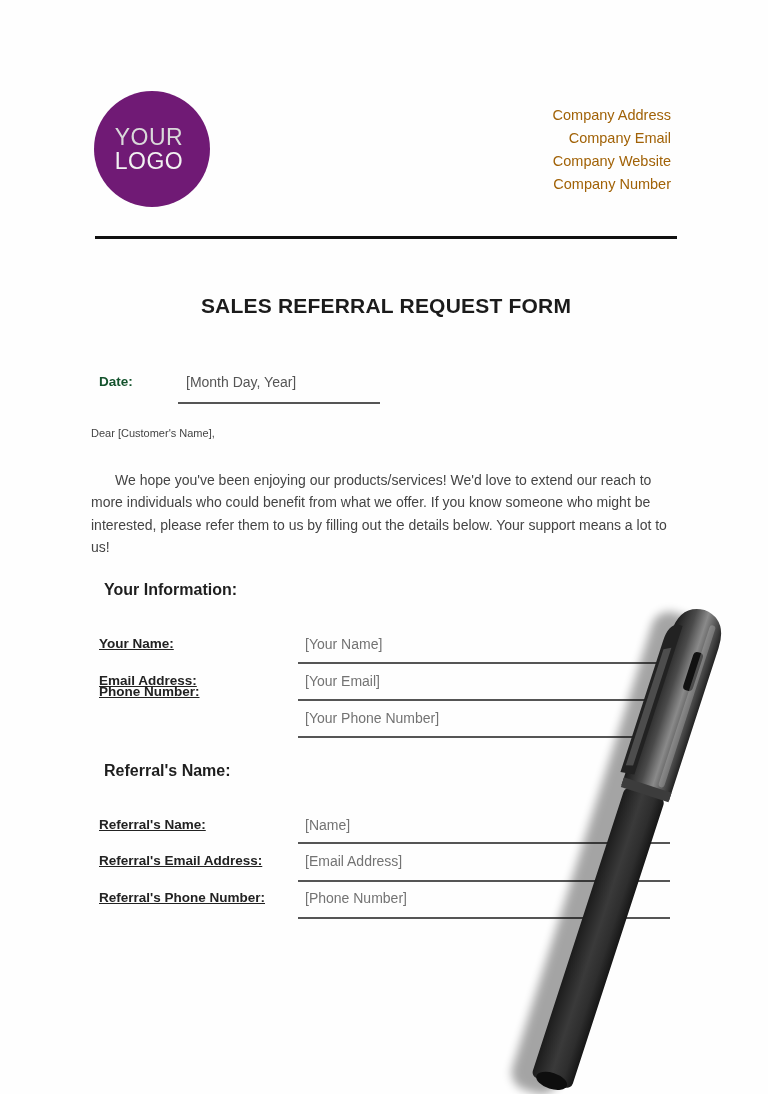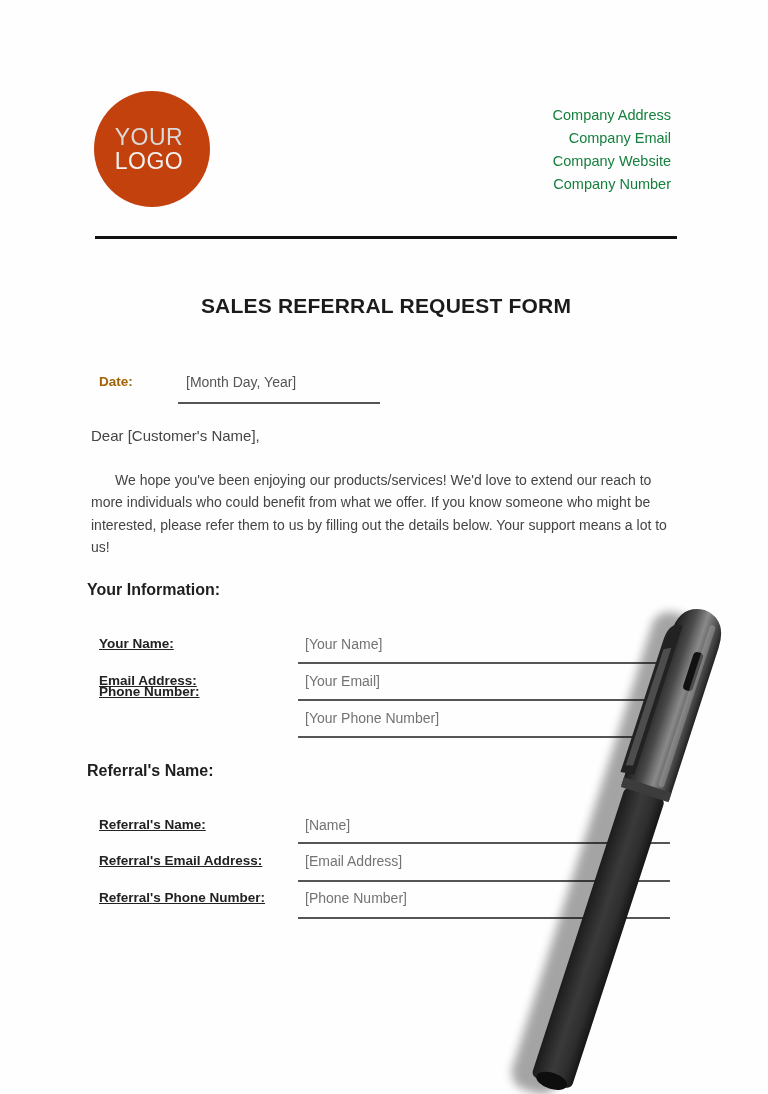--- a/index.html
+++ b/index.html
@@ -21,21 +21,21 @@
       width: 768px; height: 1094px;
       background: #fefefe;
     }
 
     
     .logo {
       position: absolute;
       left: 94px; top: 91px;
       width: 116px; height: 116px;
       border-radius: 50%;
-      background: #c2410c;
+      background: #701a75;
       display: flex;
       flex-direction: column;
       justify-content: center;
       align-items: center;
     }
     .logo .l1 {
       color: #d9d9d9;
       font-size: 23px;
       font-weight: 400;
       letter-spacing: 0.5px;
@@ -49,21 +49,21 @@
       letter-spacing: 0.5px;
       line-height: 24px;
       margin-left: -6px;
     }
     .company-info {
       position: absolute;
       right: 97px; top: 104px;
       text-align: right;
       font-size: 14.5px;
       line-height: 23px;
-      color: #15803d;
+      color: #a16207;
     }
     .company-info div { white-space: nowrap; }
 
     .header-rule {
       position: absolute;
       left: 95px; top: 236px;
       width: 582px; height: 3px;
       background: #111;
     }
 
@@ -77,54 +77,54 @@
       color: #1b1b1b;
       letter-spacing: 0.2px;
     }
 
     
     .date-label {
       position: absolute;
       left: 99px; top: 374px;
       font-size: 13.5px;
       font-weight: 700;
-      color: #a16207;
+      color: #14532d;
     }
     .date-value {
       position: absolute;
       left: 186px; top: 374px;
       font-size: 14px;
       color: #555;
     }
     .date-line {
       position: absolute;
       left: 178px; top: 402px;
       width: 202px; height: 2px;
       background: #555;
     }
 
     .salutation {
       position: absolute;
       left: 91px; top: 427px;
-      font-size: 15px;
+      font-size: 11px;
       color: #444;
     }
     .body-para {
       position: absolute;
       left: 91px; top: 469px;
       width: 590px;
       font-size: 14px;
       line-height: 22.3px;
       color: #444;
       text-indent: 24px;
     }
 
     .section-heading {
       position: absolute;
-      left: 87px;
+      left: 104px;
       font-size: 16px;
       font-weight: 700;
       color: #1e1e1e;
     }
 
     .field-label {
       position: absolute;
       left: 99px;
       font-size: 13.5px;
       font-weight: 700;

